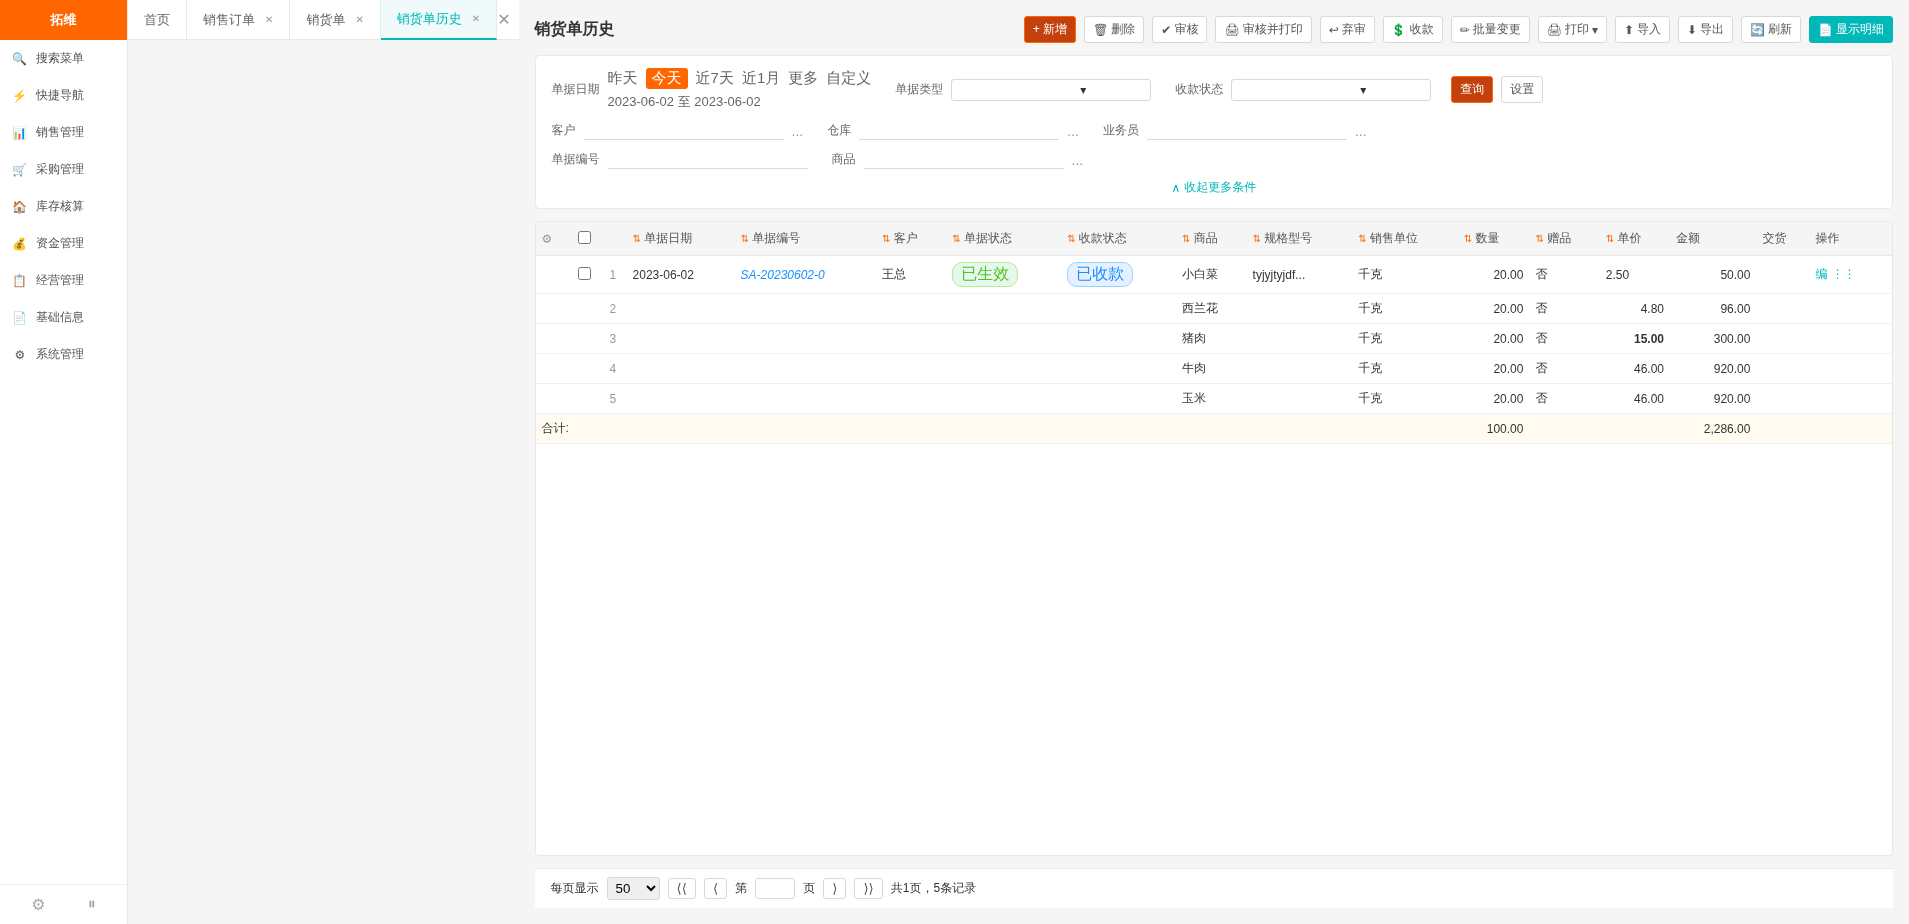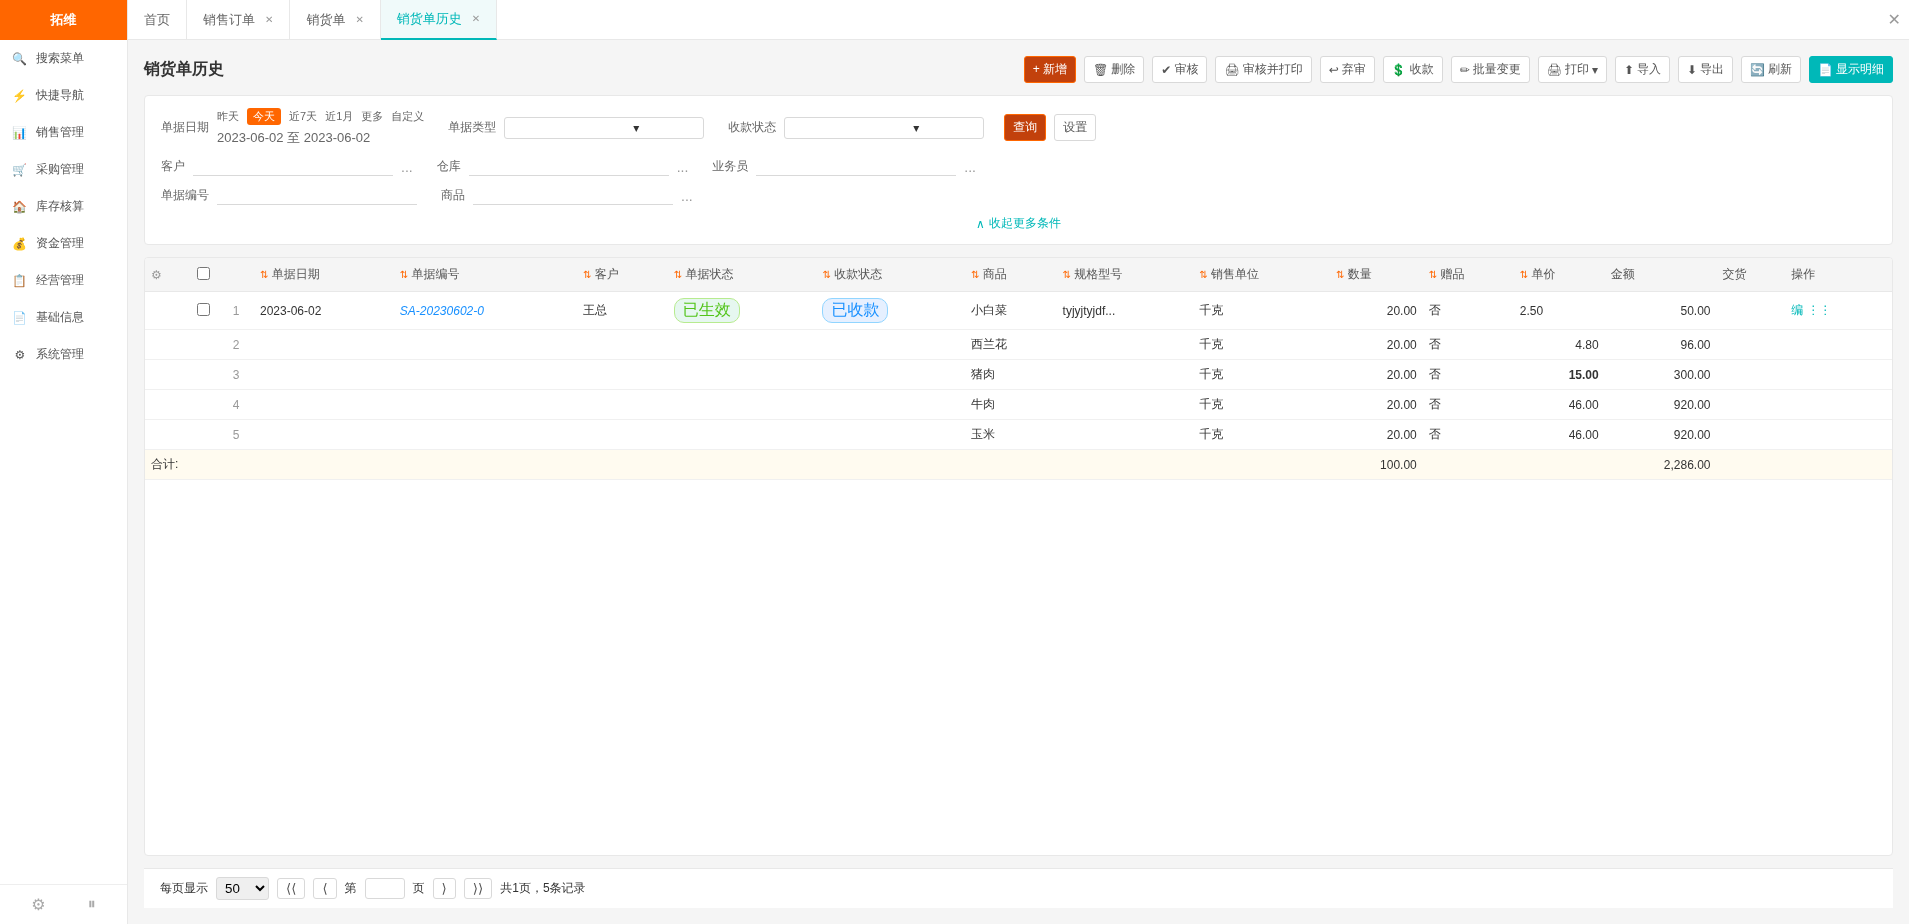--- a/index.html
+++ b/index.html
@@ -7,21 +7,21 @@
 
     
     .sidebar { width: 128px; background: #fff; border-right: 1px solid #e8e8e8; display: flex; flex-direction: column; flex-shrink: 0; }
     .sidebar-logo { background: #ff6600; color: #fff; padding: 8px; text-align: center; font-weight: bold; font-size: 13px; height: 40px; display: flex; align-items: center; justify-content: center; }
     .sidebar-item { display: flex; align-items: center; padding: 10px 12px; cursor: pointer; color: #555; gap: 8px; font-size: 12px; }
     .sidebar-item .icon { width: 16px; height: 16px; display: inline-flex; align-items: center; justify-content: center; flex-shrink: 0; }
     .sidebar-bottom { margin-top: auto; padding: 10px; display: flex; justify-content: space-around; border-top: 1px solid #eee; }
     .sidebar-bottom-icon { color: #aaa; cursor: pointer; font-size: 16px; }
 
     
-    .main { flex: 1; display: flex; flex-direction: column; overflow: hidden; }
+    .main { flex: 1; display: flex; overflow: hidden; }
 
     
     .tab-bar { background: #fff; border-bottom: 1px solid #e8e8e8; display: flex; align-items: center; height: 40px; padding-left: 0; }
     .tab { display: flex; align-items: center; padding: 0 16px; height: 40px; cursor: pointer; font-size: 13px; color: #666; border-right: 1px solid #e8e8e8; gap: 6px; }
     .tab.active { background: #f0fafa; color: #00b8b8; border-bottom: 2px solid #00b8b8; }
     .tab .close-btn { font-size: 10px; color: #999; margin-left: 4px; cursor: pointer; }
     .tab-close-area { margin-left: auto; padding-right: 8px; color: #999; font-size: 16px; cursor: pointer; }
 
     
     .content { flex: 1; overflow-y: auto; padding: 16px; background: #f5f5f5; display: flex; flex-direction: column; gap: 12px; }
@@ -38,21 +38,21 @@
     .filter-area { background: #fff; border-radius: 4px; padding: 12px 16px; border: 1px solid #e8e8e8; }
     .filter-row { display: flex; align-items: center; gap: 24px; margin-bottom: 10px; flex-wrap: wrap; }
     .filter-row:last-child { margin-bottom: 0; }
     .filter-item { display: flex; align-items: center; gap: 8px; }
     .filter-label { color: #666; font-size: 12px; white-space: nowrap; }
     .filter-input { border: none; border-bottom: 1px solid #d9d9d9; outline: none; padding: 2px 4px; font-size: 12px; width: 120px; background: transparent; }
     .filter-input-wide { width: 200px; }
     .filter-select { display: flex; align-items: center; border: 1px solid #d9d9d9; border-radius: 3px; padding: 3px 8px; background: #fff; min-width: 120px; cursor: pointer; gap: 60px; font-size: 12px; }
     .filter-select-wide { min-width: 200px; gap: 120px; }
     .date-quick { display: flex; gap: 8px; align-items: center; margin-bottom: 4px; }
-    .date-quick-btn { color: #666; cursor: pointer; font-size: 11px; }
+    .date-quick-btn { color: #666; cursor: pointer; font-size: 15px; }
     .date-quick-btn.active { background: #ff6600; color: #fff; border-radius: 3px; padding: 1px 6px; }
     .date-range { color: #666; font-size: 13px; }
     .filter-ellipsis { color: #999; cursor: pointer; font-size: 14px; }
     .collapse-btn { display: flex; align-items: center; gap: 4px; color: #00b8b8; cursor: pointer; font-size: 12px; justify-content: center; margin-top: 4px; }
 
     
     .table-container { background: #fff; border-radius: 4px; border: 1px solid #e8e8e8; flex: 1; overflow: auto; }
     table { width: 100%; border-collapse: collapse; font-size: 12px; }
     thead tr { background: #f5f5f5; }
     th { padding: 8px 6px; text-align: left; font-weight: normal; color: #555; border-bottom: 1px solid #e8e8e8; white-space: nowrap; position: relative; }

